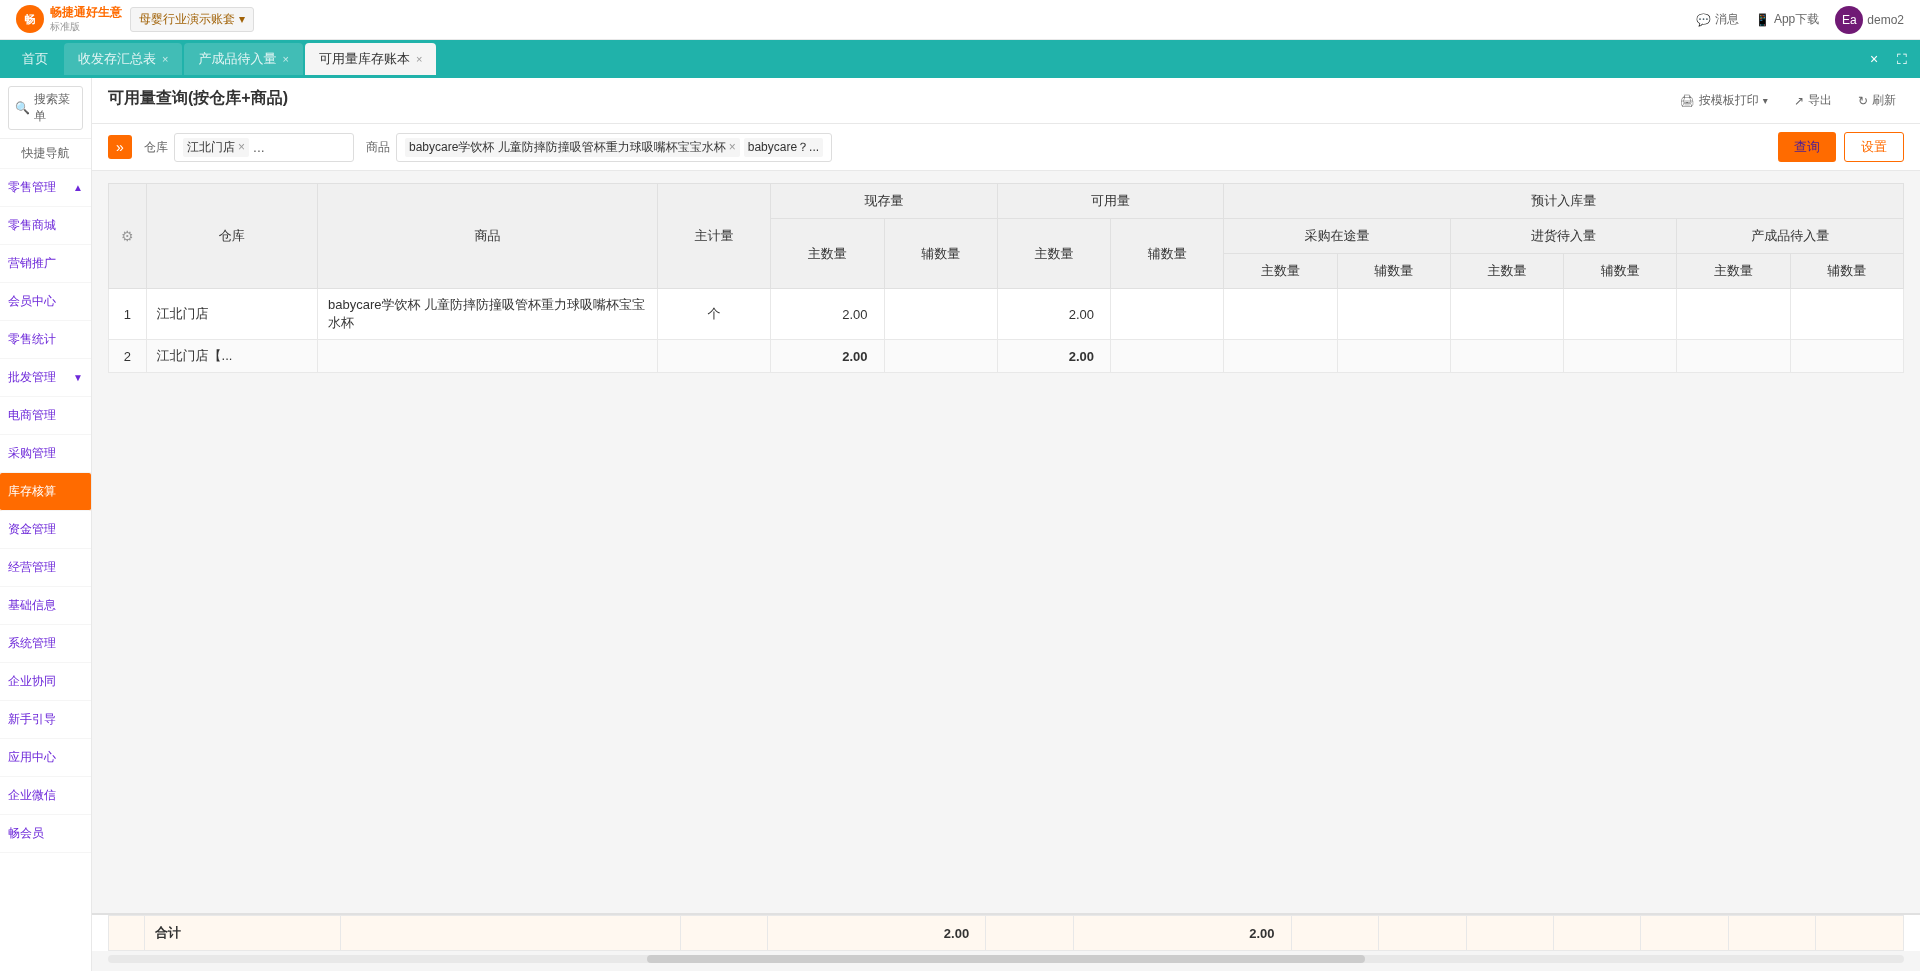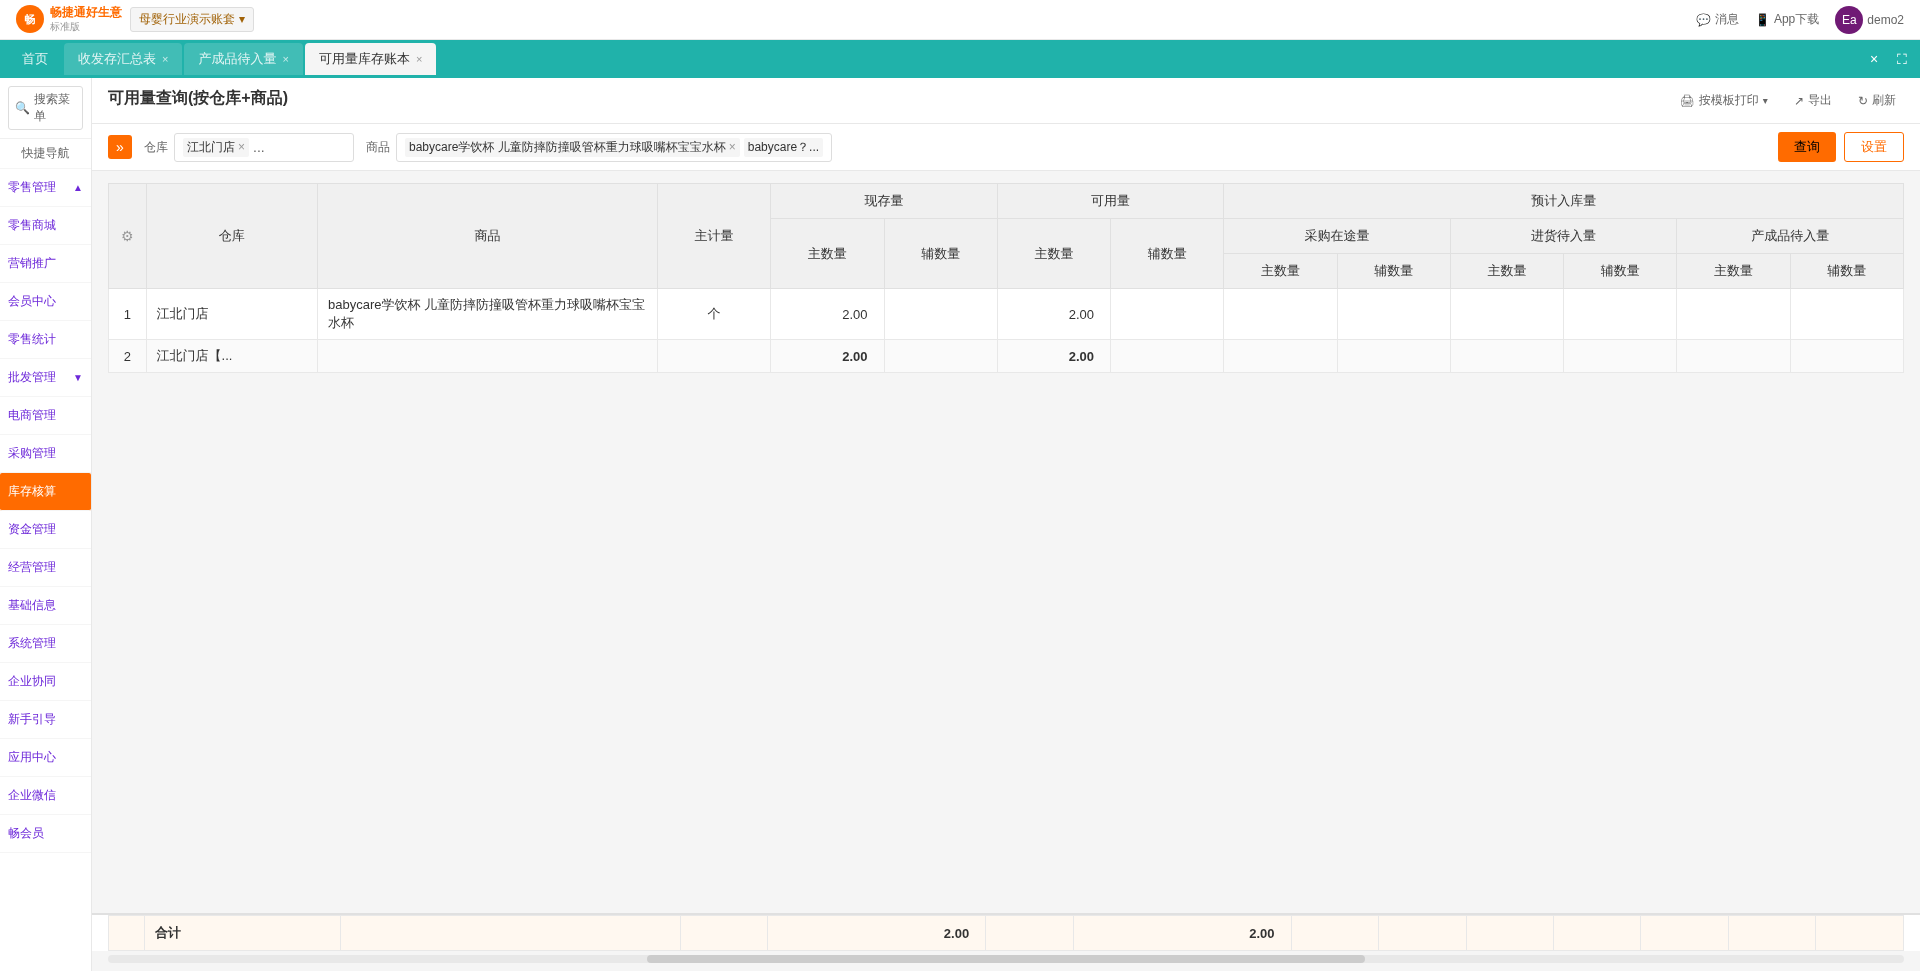--- a/index.html
+++ b/index.html
@@ -53,21 +53,21 @@
     
     .filter-bar { background: #fff; padding: 8px 16px; border-bottom: 1px solid #e8e8e8; display: flex; align-items: center; gap: 12px; flex-shrink: 0; }
     .filter-expand-btn { width: 24px; height: 24px; background: #ff6b00; color: white; border: none; border-radius: 3px; cursor: pointer; display: flex; align-items: center; justify-content: center; font-size: 14px; flex-shrink: 0; }
     .filter-group { display: flex; align-items: center; gap: 6px; }
     .filter-label { font-size: 12px; color: #666; white-space: nowrap; }
     .filter-input { border: 1px solid #ddd; border-radius: 3px; padding: 4px 8px; font-size: 12px; min-width: 180px; display: flex; align-items: center; gap: 4px; background: #fff; }
     .filter-tag { background: #f5f5f5; border-radius: 2px; padding: 1px 4px; font-size: 12px; color: #333; display: flex; align-items: center; gap: 3px; }
     .filter-tag .remove { color: #999; cursor: pointer; }
     .filter-ellipsis { color: #666; font-size: 14px; cursor: pointer; }
     .filter-actions { margin-left: auto; display: flex; gap: 8px; }
-    .btn-query { background: #ff6b00; color: #000000; border: none; border-radius: 3px; padding: 5px 16px; font-size: 13px; cursor: pointer; }
+    .btn-query { background: #ff6b00; color: #4c1d95; border: none; border-radius: 3px; padding: 5px 16px; font-size: 13px; cursor: pointer; }
     .btn-settings { background: white; color: #ff6b00; border: 1px solid #ff6b00; border-radius: 3px; padding: 5px 16px; font-size: 13px; cursor: pointer; }
 
     
     .table-area { flex: 1; overflow: auto; padding: 12px 16px 0; background: #f5f5f5; }
     .data-table { width: 100%; border-collapse: collapse; background: #fff; font-size: 13px; }
     .data-table th { background: #f0f0f0; border: 1px solid #e0e0e0; padding: 8px 12px; text-align: center; color: #333; font-weight: normal; white-space: nowrap; }
     .data-table td { border: 1px solid #e8e8e8; padding: 7px 10px; text-align: center; color: #333; background: #fff; }
     .data-table tr:nth-child(even) td { background: #fafafa; }
     .data-table td.text-left { text-align: left; }
     .data-table td.number { text-align: right; padding-right: 16px; }

